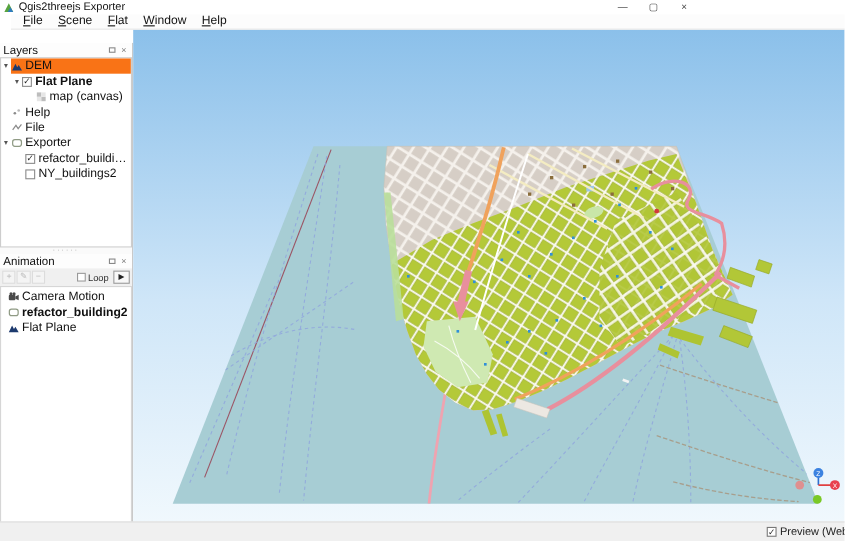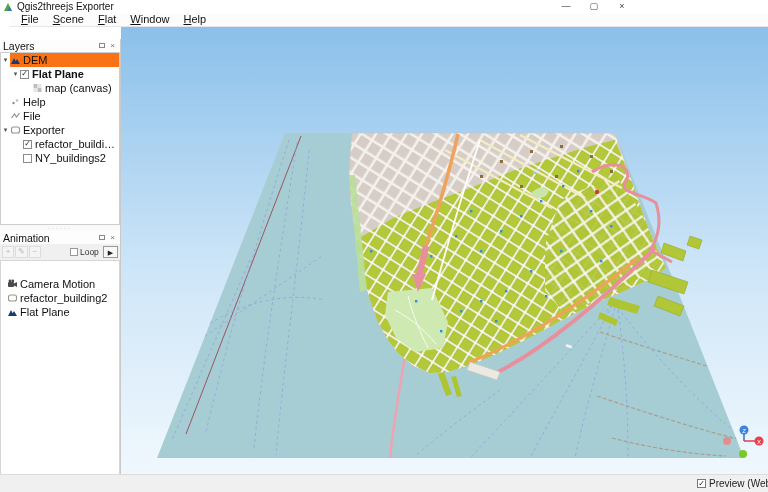--- a/index.html
+++ b/index.html
@@ -40,21 +40,21 @@
 
   .splitter { height:6px; display:flex; align-items:center; justify-content:center; }
   .splitter .dots { letter-spacing:2px; color:#999; font-size:6px; line-height:4px; }
 
   .anim-toolbar { height:16px; background:#f0f0f0; display:flex; align-items:center; padding:0 2px; }
   .tb-btn { width:13px; height:12px; background:#f4f4f4; border:1px solid #dcdcdc; color:#b8b8b8; font-size:8px; line-height:10px; text-align:center; margin-right:1px; }
   .loop-wrap { display:flex; align-items:center; margin-left:28px;text-align:center; }
   .loop-cbx { width:8px; height:8px; border:1px solid #999; background:#fff; margin-right:2px; }
   .loop-lbl { font-size:8.5px; color:#333; }
   .play-btn { width:16px; height:12px; border:1px solid #9a9a9a; background:#f8f8f8; color:#222; font-size:7px; line-height:11px; text-align:center; margin-left:4px; }
-  .anim-tree { height:227px; border:1px solid #d6d6d6; background:#fff; padding-top:16px; }
+  .anim-tree { height:227px; border:1px solid #d6d6d6; background:#fff; padding-top:2px; }
 
   
   .statusbar { position:absolute; left:0; top:474px; width:768px; height:18px; background:#f0f0f0; border-top:1px solid #dcdcdc; overflow:hidden; }
   .preview-wrap { position:absolute; left:697px; top:3px; display:flex; align-items:center; white-space:nowrap; }
   .preview-cbx { width:9px; height:9px; border:1px solid #777; background:#fff; font-size:8px; line-height:8px; text-align:center; color:#222; margin-right:3px; flex:0 0 auto; }
   .preview-lbl { font-size:10px; color:#222; }
 
   
   .viewport { position:absolute; left:121px; top:27px; width:647px; height:447px; }
 </style>
@@ -185,21 +185,21 @@
     <div class="anim-tree">
       <div class="trow" style="padding-left:6px;">
         <svg class="icon" viewBox="0 0 11 10">
           <rect x="1" y="3" width="6" height="5" rx="1" fill="#4a4a4a"></rect>
           <polygon points="7,4.5 10,3 10,8 7,6.5" fill="#4a4a4a"></polygon>
           <circle cx="3" cy="2" r="1.4" fill="#4a4a4a"></circle>
             <circle cx="5.8" cy="2" r="1.4" fill="#4a4a4a"></circle>
         </svg>
         <span class="lbl">Camera Motion</span>
       </div>
-      <div class="trow" style="padding-left:6px;">
+      <div class="trow" style="padding-left:6px;font-weight:bold;">
         <svg class="icon" viewBox="0 0 10 10">
           <rect x="1" y="2" width="8" height="6" rx="2" fill="none" stroke="#8f9a84" stroke-width="1.1"></rect>
         </svg>
         <span class="lbl">refactor_building2</span>
       </div>
       <div class="trow" style="padding-left:6px;">
         <svg class="icon" viewBox="0 0 11 10">
           <path d="M1,9 L4,3 L5.7,6.2 L7,4 L10,9 Z" fill="#1d3a6e"></path>
         </svg>
         <span class="lbl">Flat Plane</span>

